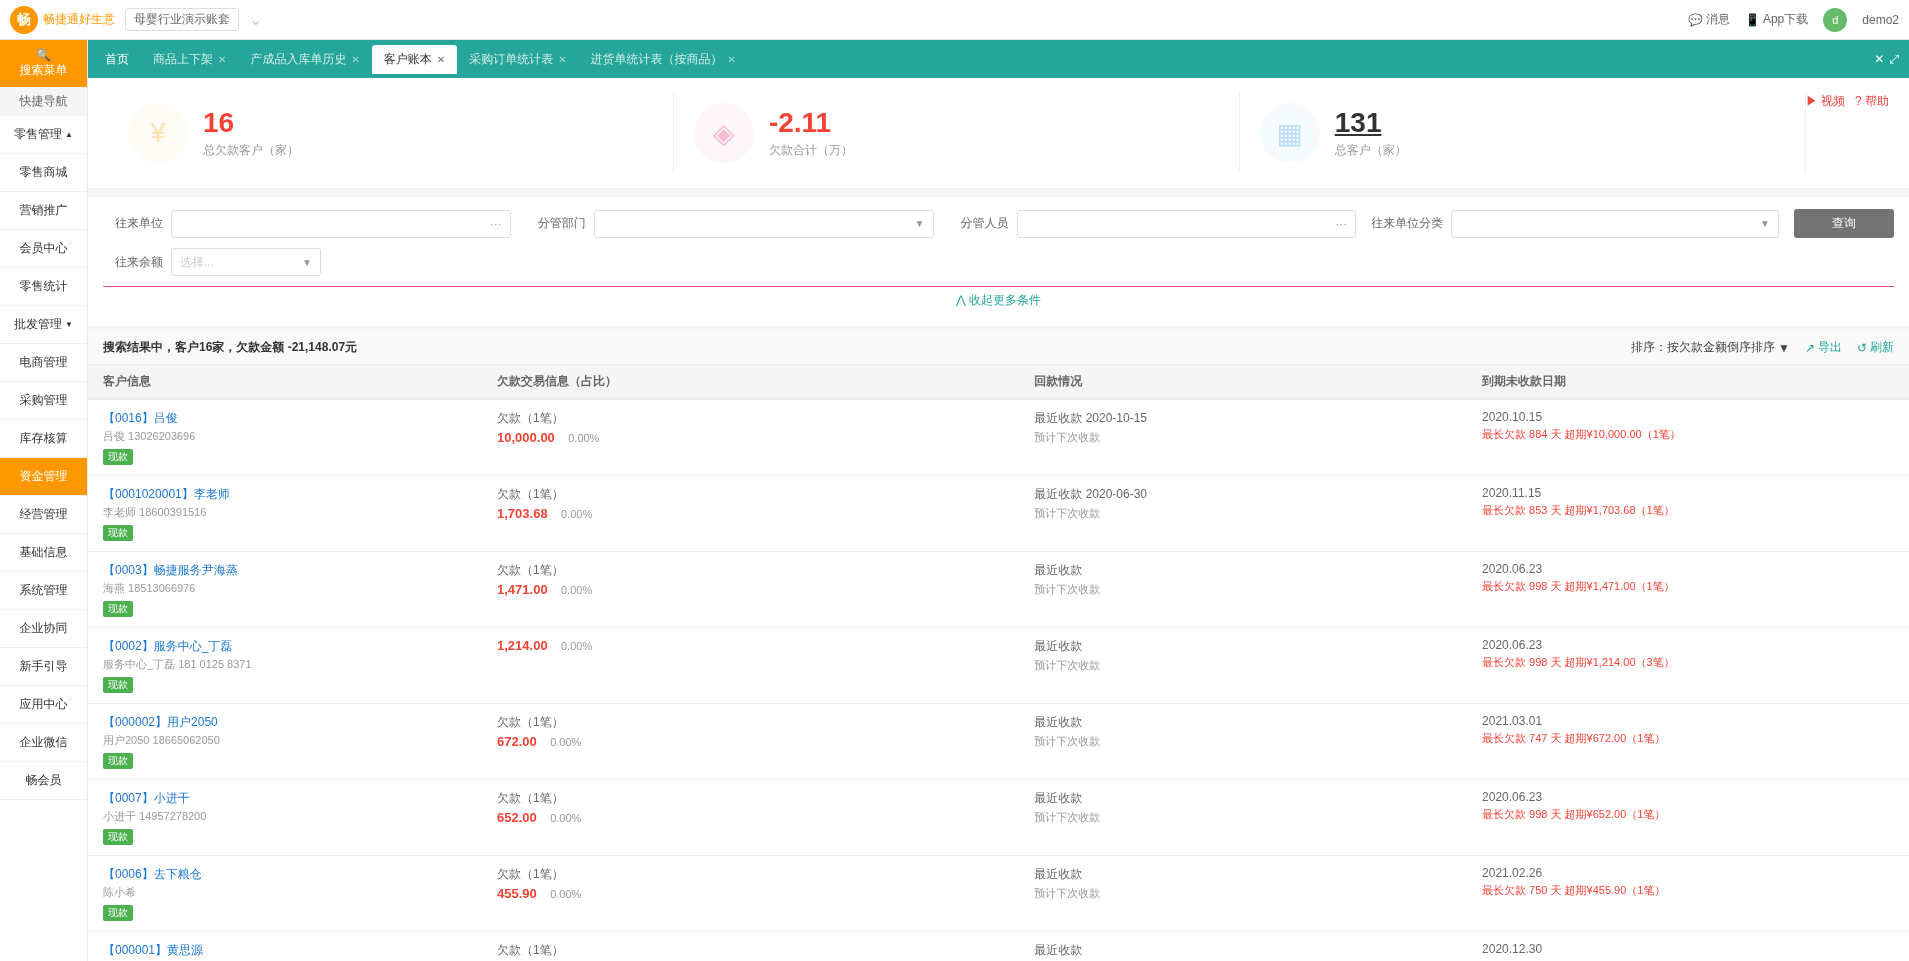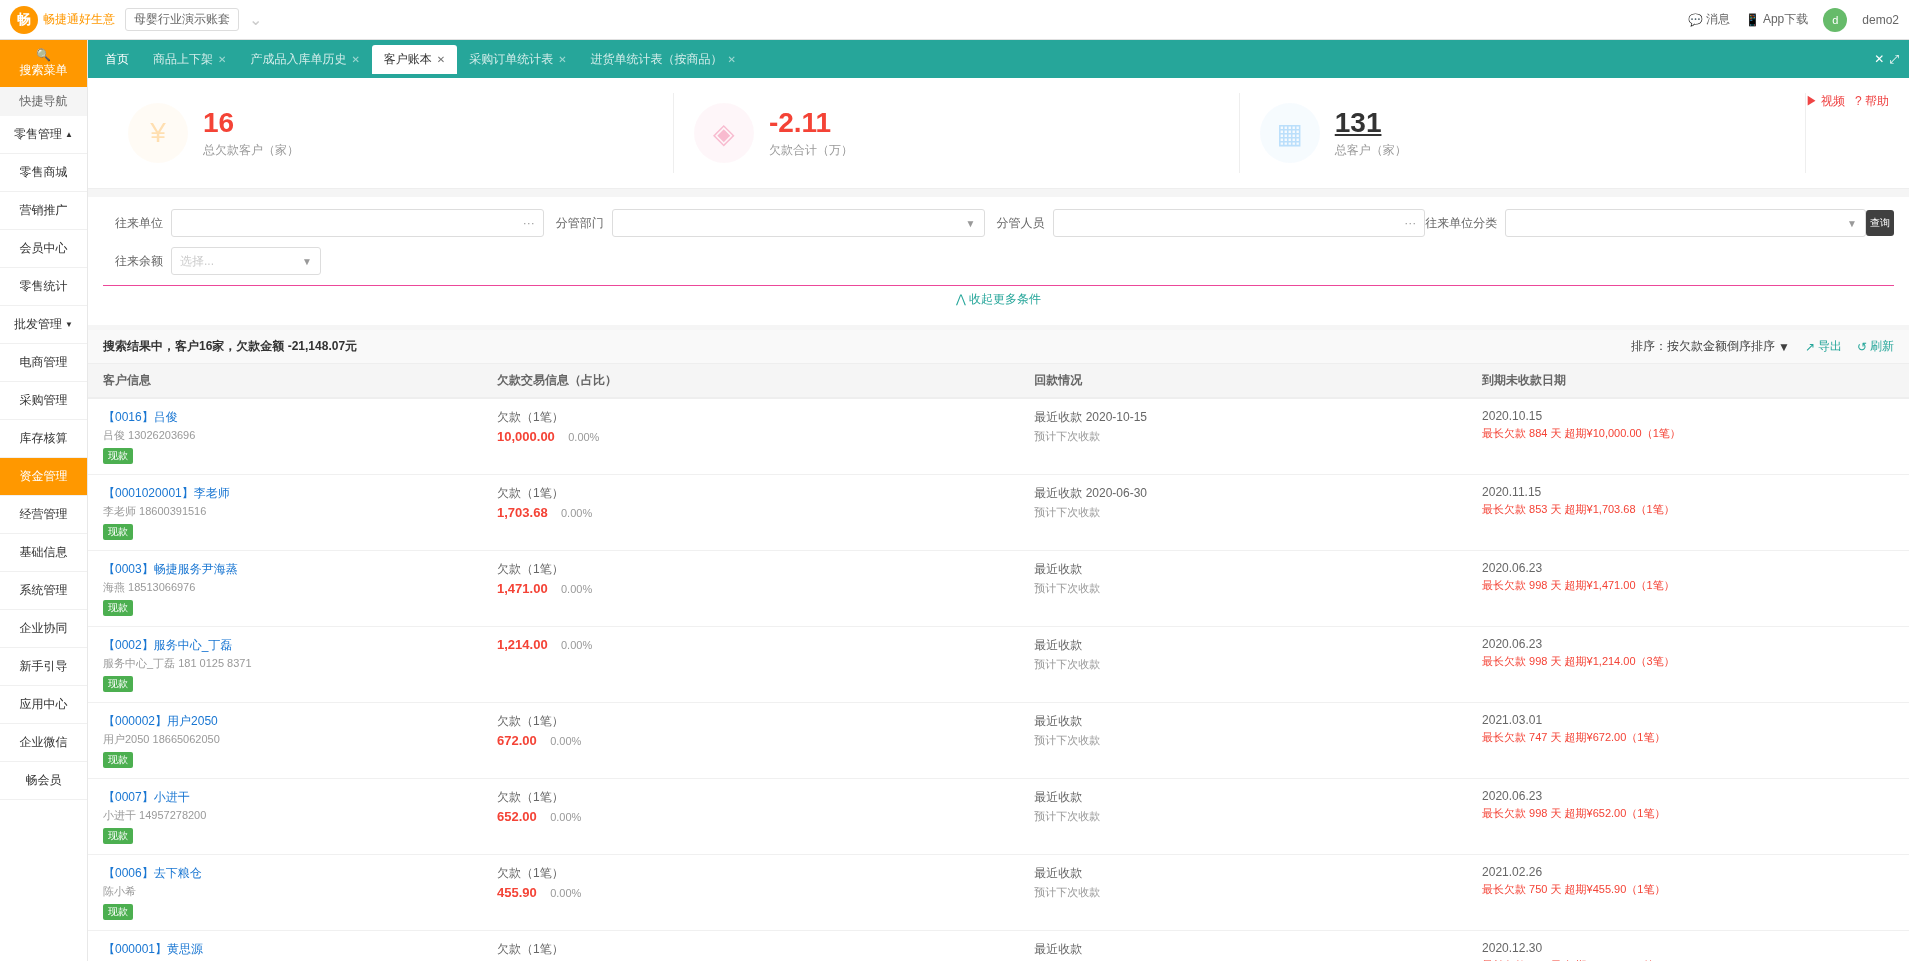--- a/index.html
+++ b/index.html
@@ -52,28 +52,28 @@
     .stat-icon.blue { background: #e3f2fd; color: #2196f3; }
     .stat-info { display: flex; flex-direction: column; gap: 3px; }
     .stat-value { font-size: 28px; font-weight: bold; }
     .stat-value.red { color: #f44336; }
     .stat-value.dark { color: #333; font-weight: 900; text-decoration: underline; }
     .stat-label { font-size: 12px; color: #999; }
     .stat-card-actions { margin-left: auto; display: flex; gap: 10px; font-size: 12px; color: #ef4444; }
 
     
     .filter-area { background: white; padding: 12px 15px; margin-bottom: 5px; }
-    .filter-row { display: flex; align-items: center; margin-bottom: 10px; }
+    .filter-row { display: flex; align-items: center; gap: 15px; margin-bottom: 10px; }
     .filter-item { display: flex; align-items: center; gap: 8px; flex: 1; }
     .filter-label { font-size: 12px; color: #666; white-space: nowrap; min-width: 60px; text-align: right; }
     .filter-input { flex: 1; height: 28px; border: 1px solid #ddd; border-radius: 3px; padding: 0 8px; font-size: 12px; display: flex; align-items: center; justify-content: space-between; cursor: pointer; }
     .filter-input .dots { color: #999; }
     .filter-select { flex: 1; height: 28px; border: 1px solid #ddd; border-radius: 3px; padding: 0 8px; font-size: 12px; display: flex; align-items: center; justify-content: space-between; cursor: pointer; }
     .filter-select .arrow { color: #999; font-size: 10px; }
-    .filter-btn { background: #404040; color: white; border: none; padding: 6px 4px; border-radius: 3px; cursor: pointer; font-size: 10px; }
+    .filter-btn { background: #737373; color: white; border: none; padding: 6px 38px; border-radius: 3px; cursor: pointer; font-size: 12px; }
     .filter-collapse { text-align: center; color: #26a69a; font-size: 12px; cursor: pointer; padding: 5px; border-top: 1px solid #ec4899; margin-top: 5px; }
 
     
     .result-info { display: flex; align-items: center; justify-content: space-between; padding: 8px 15px; background: #f9f9f9; border-bottom: 1px solid #eee; font-size: 12px; }
     .result-info-left { color: #666; }
     .result-info-left span { color: #333; font-weight: bold; }
     .result-info-right { display: flex; align-items: center; gap: 15px; color: #666; }
     .sort-select { display: flex; align-items: center; gap: 3px; cursor: pointer; color: #404040; }
     .action-btn { display: flex; align-items: center; gap: 3px; cursor: pointer; color: #26a69a; }
 

